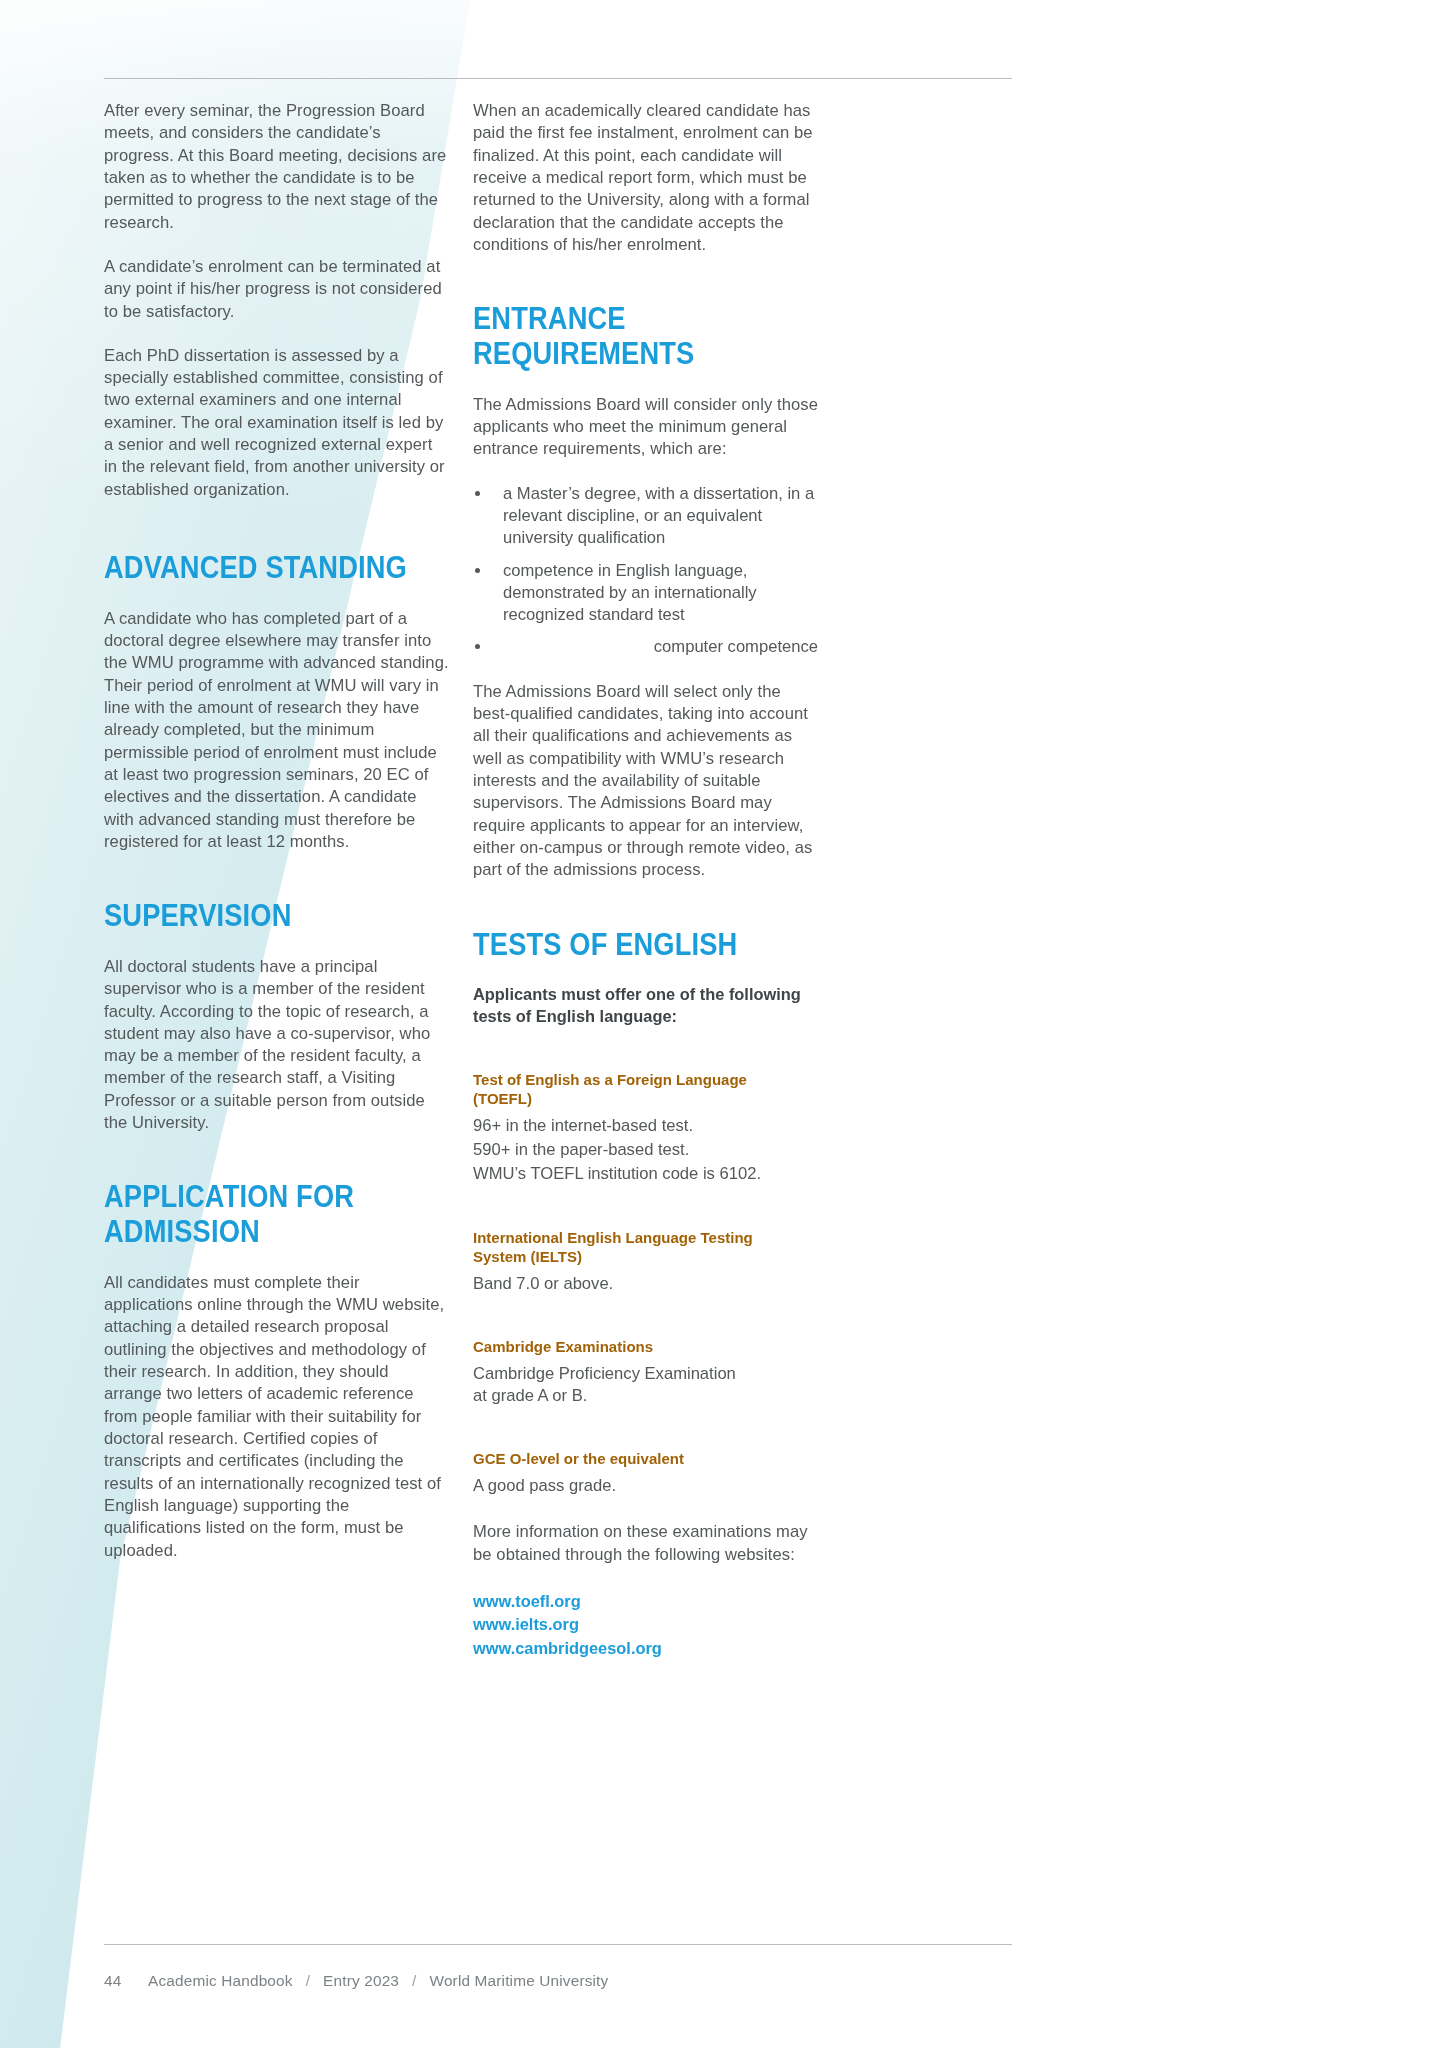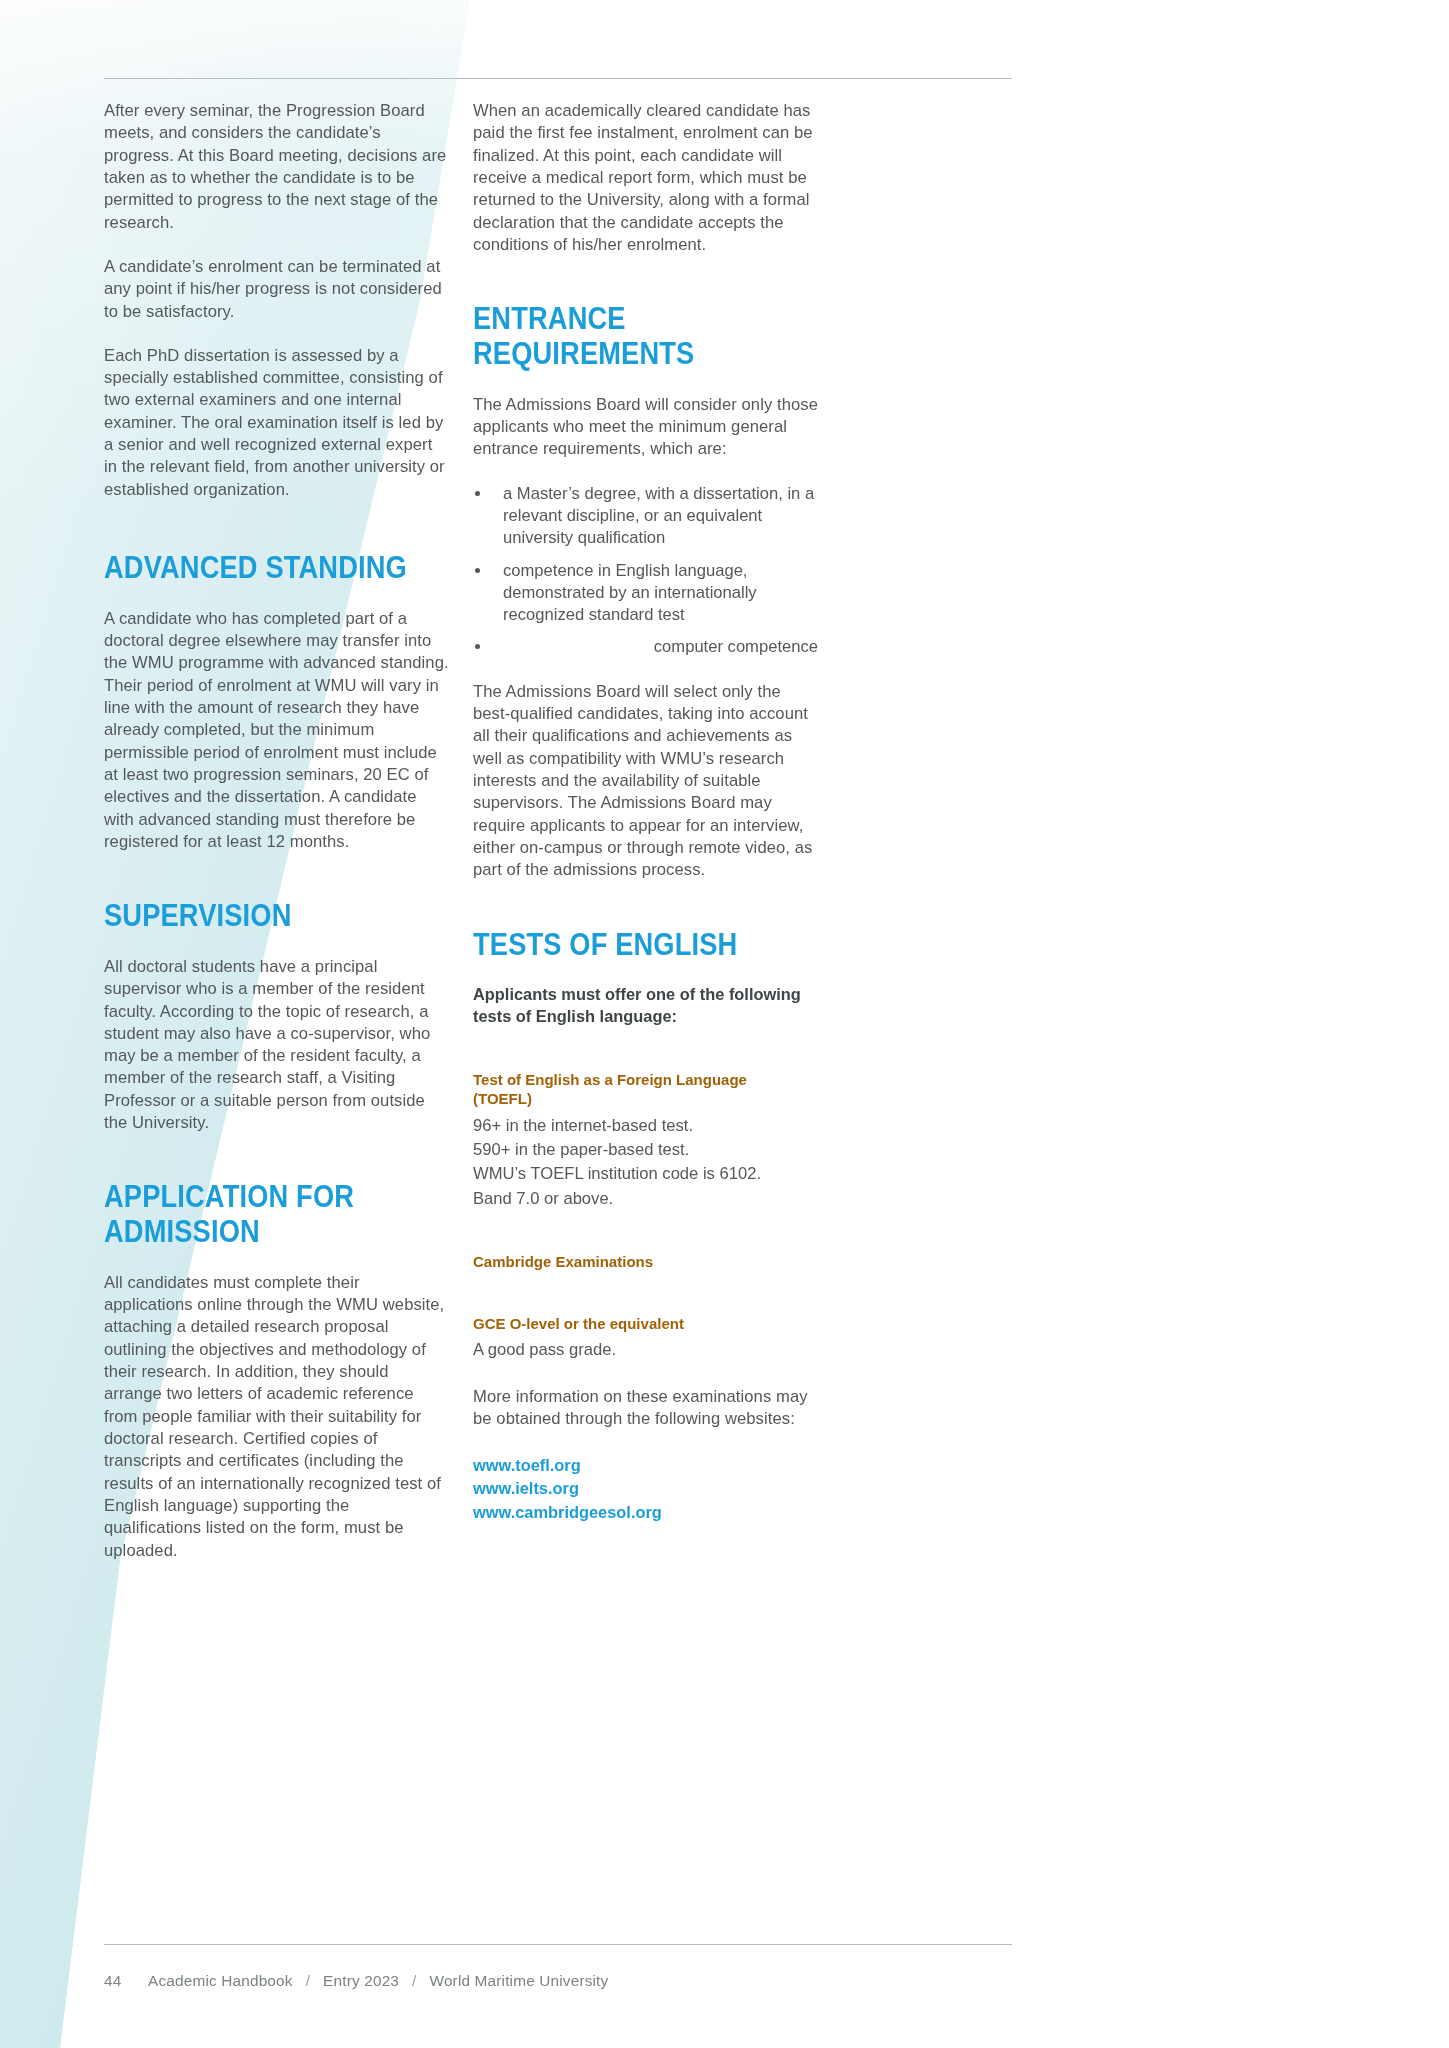--- a/index.html
+++ b/index.html
@@ -242,25 +242,31 @@
 tests of English language:</h3>
 
     <h3 class="subhead">Test of English as a Foreign Language
 (TOEFL)</h3>
     <div class="scorelines">
       <p>96+ in the internet-based test.</p>
       <p>590+ in the paper-based test.</p>
       <p>WMU’s TOEFL institution code is 6102.</p>
     </div>
 
+    <h3 class="subhead">International English Language Testing
+System (IELTS)</h3>
     <div class="scorelines">
       <p>Band 7.0 or above.</p>
     </div>
 
     <h3 class="subhead">Cambridge Examinations</h3>
+    <div class="scorelines">
+      <p style="white-space:pre-line">Cambridge Proficiency Examination
+at grade A or B.</p>
+    </div>
 
     <h3 class="subhead">GCE O-level or the equivalent</h3>
     <div class="scorelines">
       <p>A good pass grade.</p>
     </div>
 
     <p class="body" style="margin-top:24px">More information on these examinations may be obtained through the following websites:</p>
 
     <div class="links">
       <a href="#">www.toefl.org</a>

